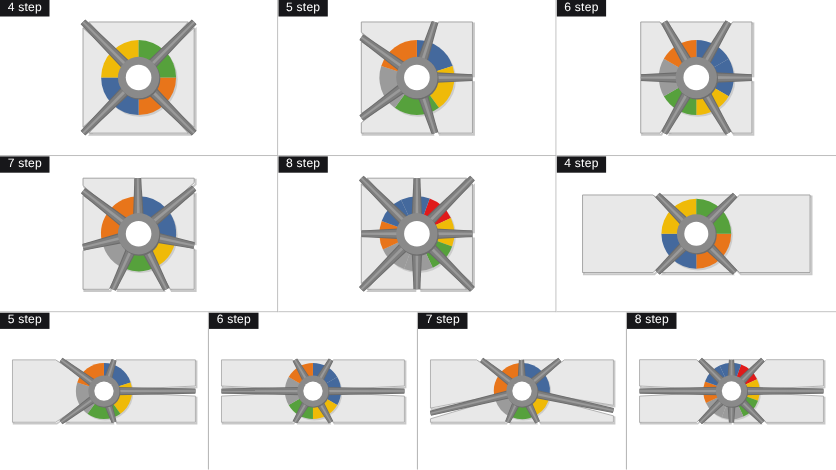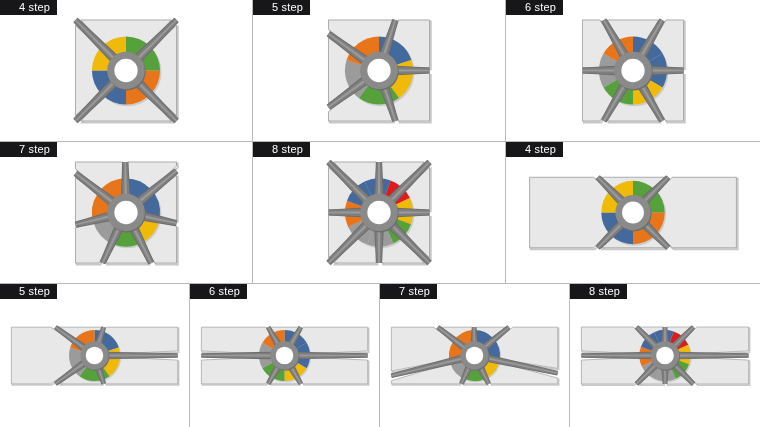--- a/index.html
+++ b/index.html
@@ -6,21 +6,21 @@
   body{width:760px;height:427px;overflow:hidden;
        font-family:"Liberation Sans","DejaVu Sans",sans-serif;}
 
   #grid{position:relative;width:760px;height:427px;background:#ffffff;}
 
   .cell{position:absolute;box-sizing:border-box;overflow:hidden;background:#ffffff;}
   .cell.b-r{border-right:1px solid #b9b9b9;}
   .cell.b-b{border-bottom:1px solid #b9b9b9;}
 
   .label{position:absolute;left:0;top:0;background:#17171a;color:#ffffff;
-         font-size:11px;line-height:15px;height:15px;padding:0 7px 0 19px;
+         font-size:11px;line-height:15px;height:15px;padding:0 7px 0 7px;
          white-space:nowrap;letter-spacing:.2px;z-index:9;}
 
   .stage{position:absolute;left:0;top:0;width:100%;height:100%;}
   .stage svg{display:block;width:100%;height:100%;}
 </style>
 </head>
 <body>
 
 <div id="grid">
     <div class="cell b-r b-b" style="left: 0px; top: 0px; width: 253px; height: 142px;">

